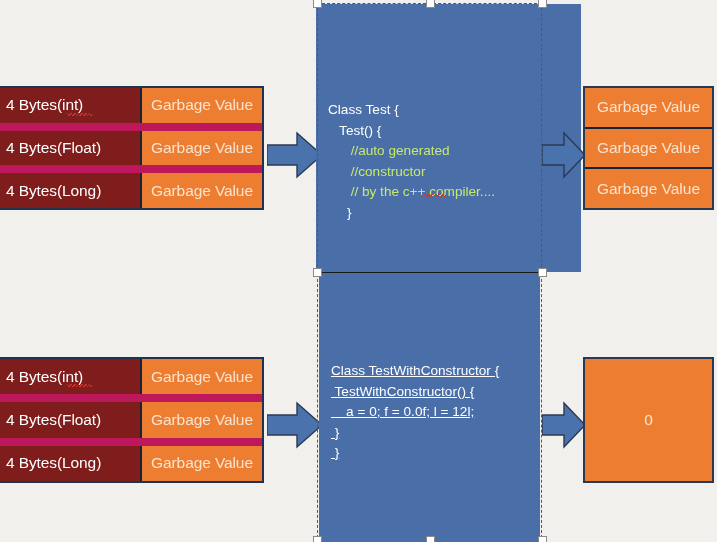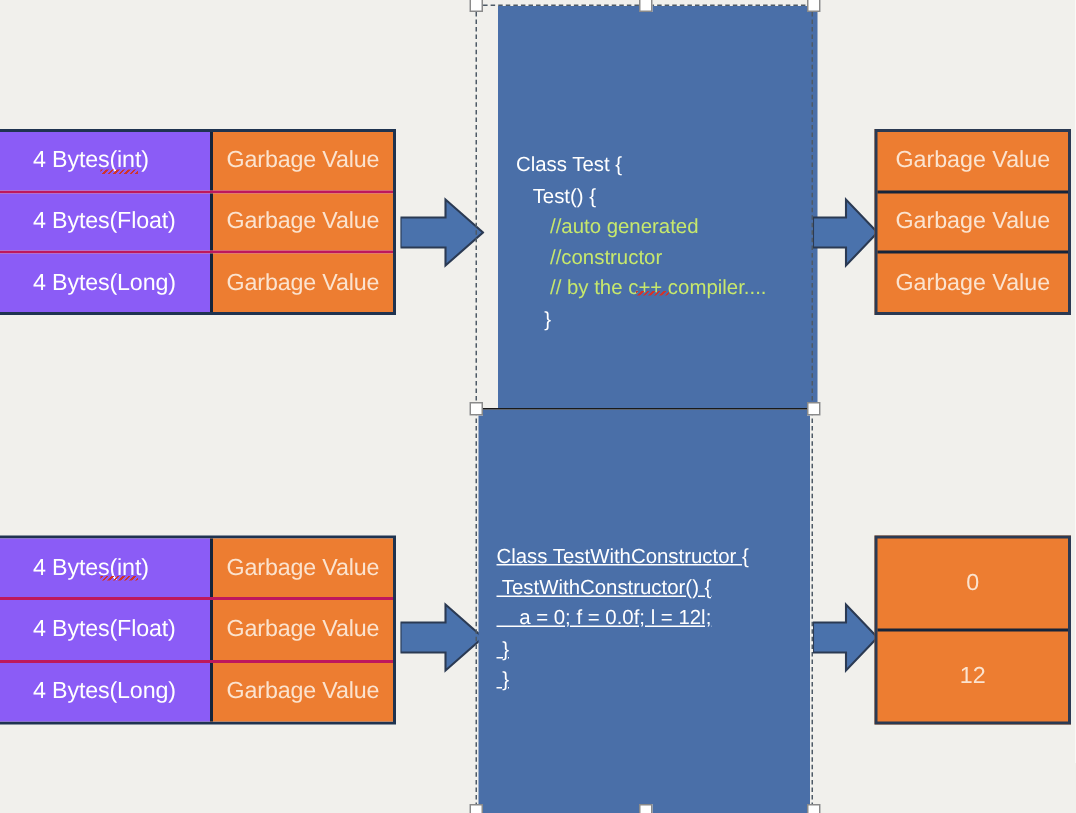--- a/index.html
+++ b/index.html
@@ -23,36 +23,36 @@
     flex-direction: column;
     border: 2px solid #1F3350;
     box-sizing: border-box;
   }
   .mem-row {
     display: flex;
     flex: 1 1 0;
     min-height: 0;
   }
   .mem-row + .mem-row {
-    border-top: 2px solid #be185d;
+    border-top: 8px solid #be185d;
   }
   .cell {
     display: flex;
     align-items: center;
     box-sizing: border-box;
     font-size: 15.5px;
     letter-spacing: -0.1px;
     white-space: nowrap;
     overflow: hidden;
   }
   .cell-size {
     flex: 0 0 140px;
-    background: #8b5cf6;
+    background: #7f1d1d;
     color: #FFFFFF;
-    padding-left: 22px;
+    padding-left: 6px;
     justify-content: flex-start;
     position: relative;
   }
   .cell-val {
     flex: 1 1 auto;
     background: #ED7D31;
     color: #FBE3CF;
     justify-content: center;
     border-left: 2px solid #16243A;
   }
@@ -152,21 +152,21 @@
     </div>
   </div>
 
   <div style="position:absolute; left:67px; top:113px; width:25px; height:3px;
               background:repeating-linear-gradient(135deg,#D0342C 0px,#D0342C 1.2px,transparent 1.2px,transparent 2.6px);"></div>
 
   <svg class="arrow" style="left:267px; top:131px;" width="56" height="48" viewBox="0 0 56 48">
     <polygon points="0,14 30,14 30,2 55,24 30,46 30,34 0,34" fill="#4A72AC" stroke="#2B3A53" stroke-width="1.4"></polygon>
   </svg>
 
-  <div class="code-panel" style="left:332px; top:4px; width:213px; height:268px;">
+  <div class="code-panel" style="left:316px; top:4px; width:265px; height:268px;">
     <div class="code-body" style="left:12px; top:96px;"><span>Class Test {</span>
 <span>   Test() {</span>
 <span class="cmt">      //auto generated</span>
 <span class="cmt">      //constructor</span>
 <span class="cmt">      // by the c++ compiler....</span>
 <span>     }</span></div>
   </div>
 
   <div style="position:absolute; left:424px; top:194px; width:22px; height:3px;
               background:repeating-linear-gradient(135deg,#D0342C 0px,#D0342C 1.2px,transparent 1.2px,transparent 2.6px);"></div>
@@ -232,23 +232,20 @@
   <div class="divider-line" style="left:319px; top:272px; width:221px;"></div>
 
   <svg class="arrow" style="left:542px; top:401px;" width="44" height="48" viewBox="0 0 44 48">
     <polygon points="0,14 22,14 22,2 43,24 22,46 22,34 0,34" fill="#4A72AC" stroke="#2B3A53" stroke-width="1.4"></polygon>
   </svg>
 
   <div class="res-table" style="left:583px; top:357px; width:131px; height:126px;">
     <div class="res-row">
       <span>0</span>
     </div>
-    <div class="res-row">
-      <span>12</span>
-    </div>
   </div>
 
   <div class="sel-border" style="left:317px; top:3px; width:225px; height:540px;"></div>
 
   <div class="handle" style="left:313px; top:-1px;"></div>
   <div class="handle" style="left:426px; top:-1px;"></div>
   <div class="handle" style="left:538px; top:-1px;"></div>
 
   <div class="handle" style="left:313px; top:268px;"></div>
   <div class="handle" style="left:538px; top:268px;"></div>

